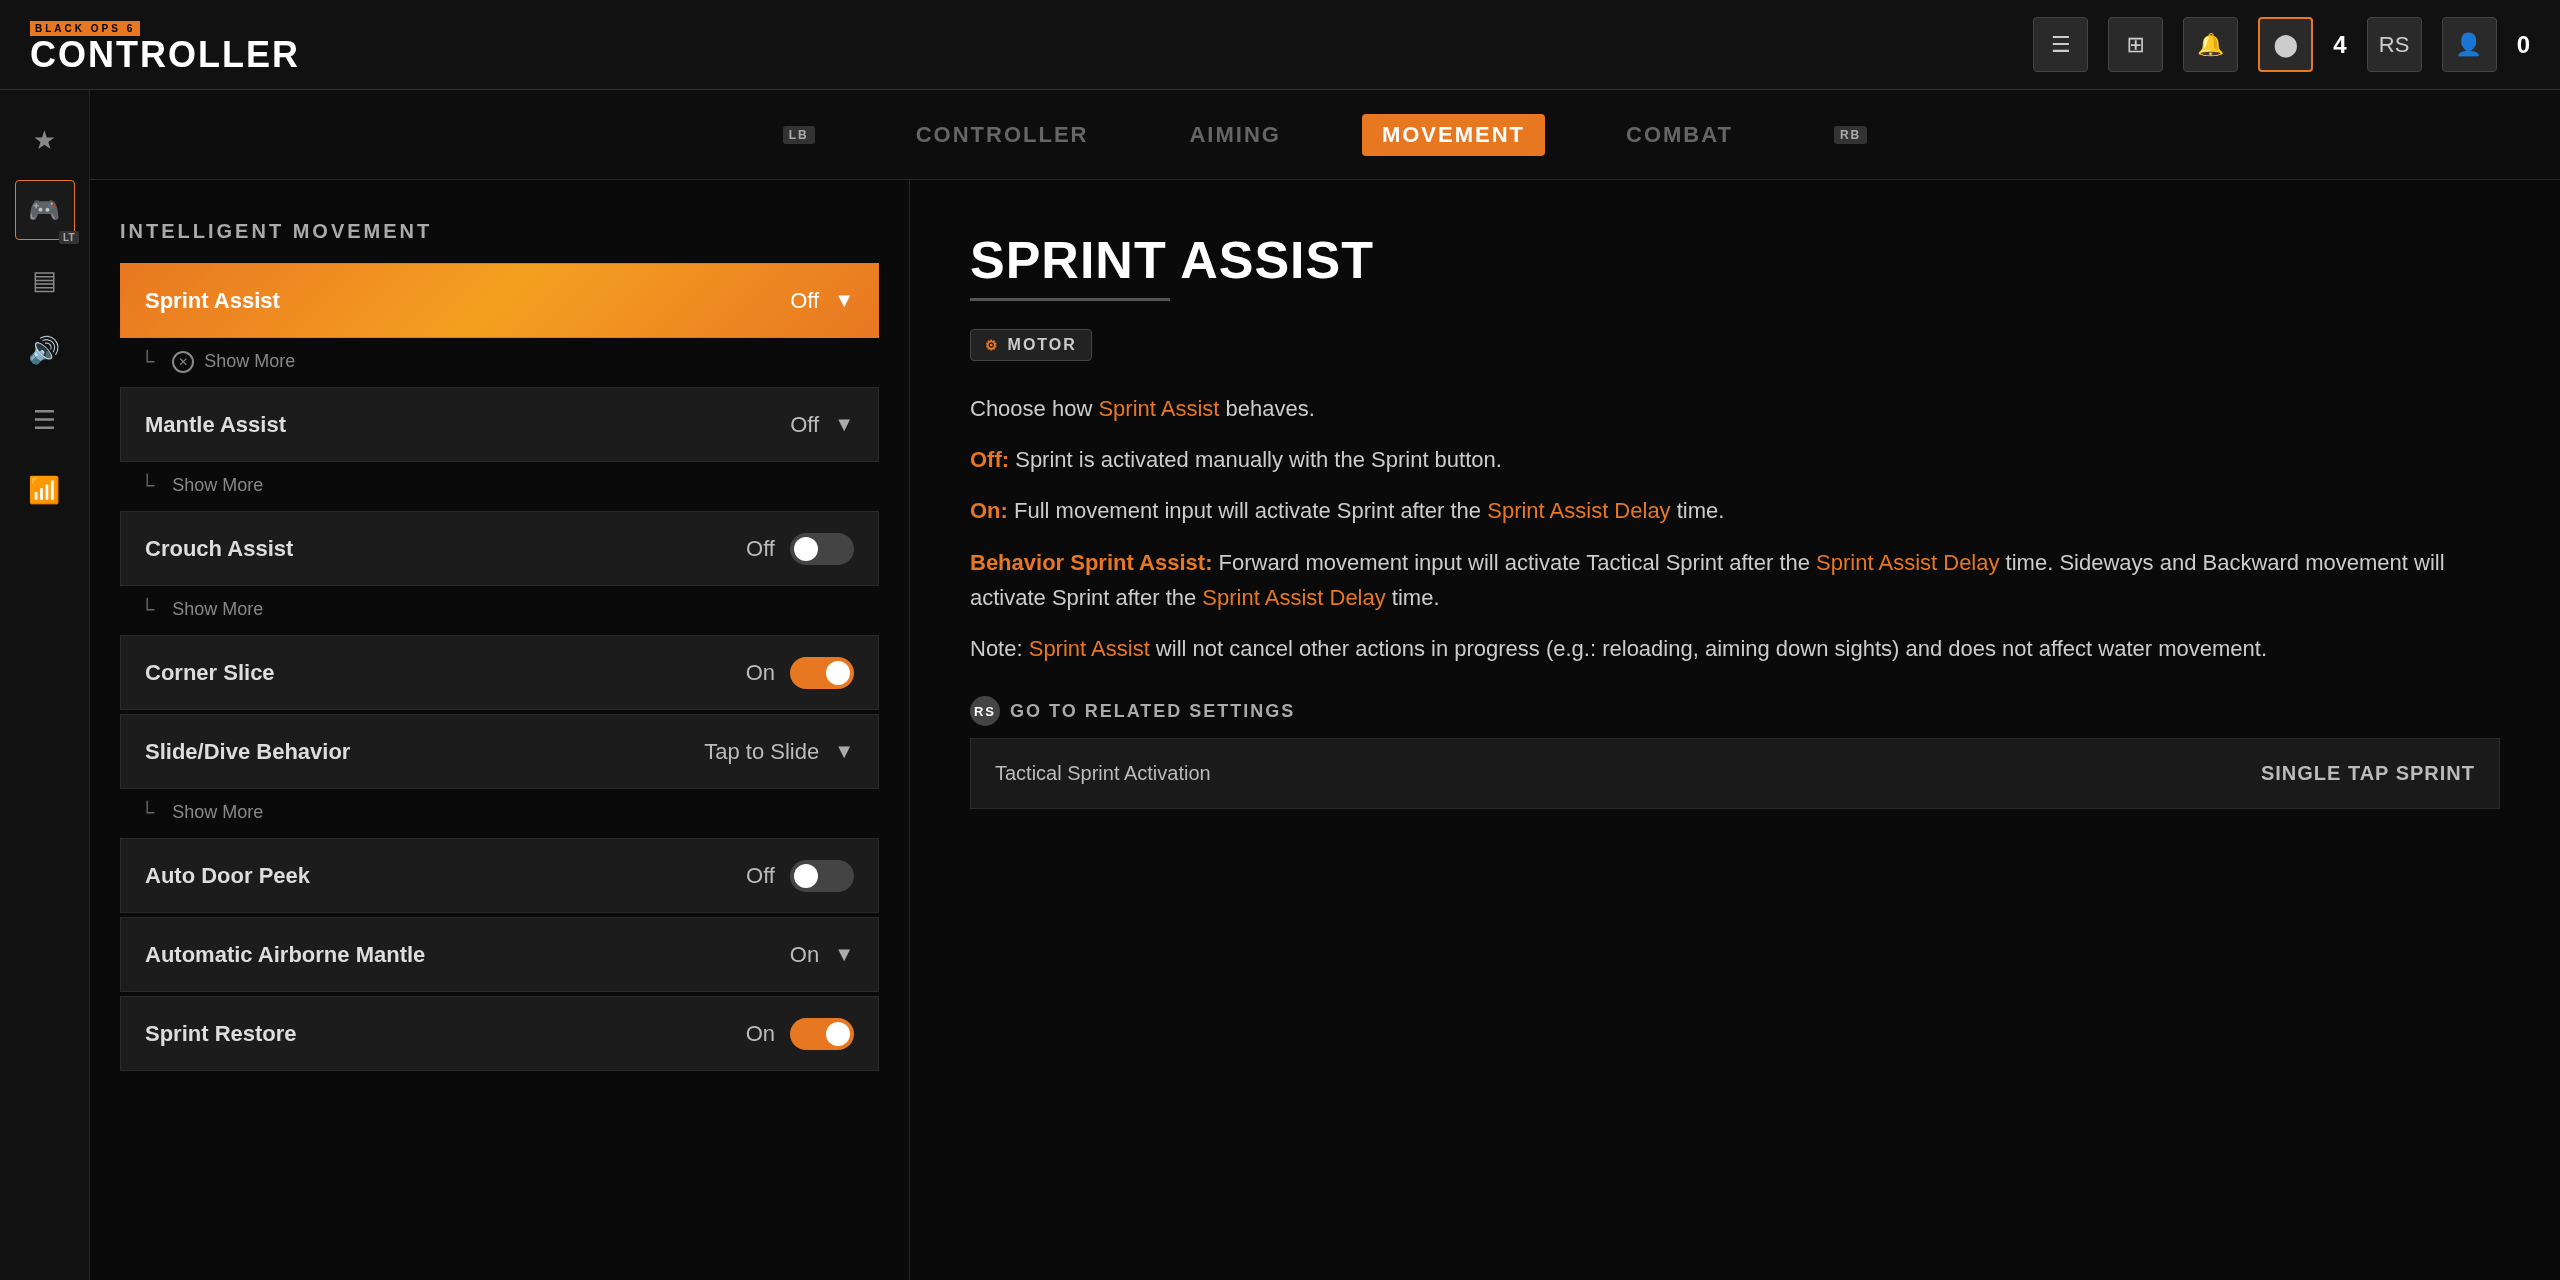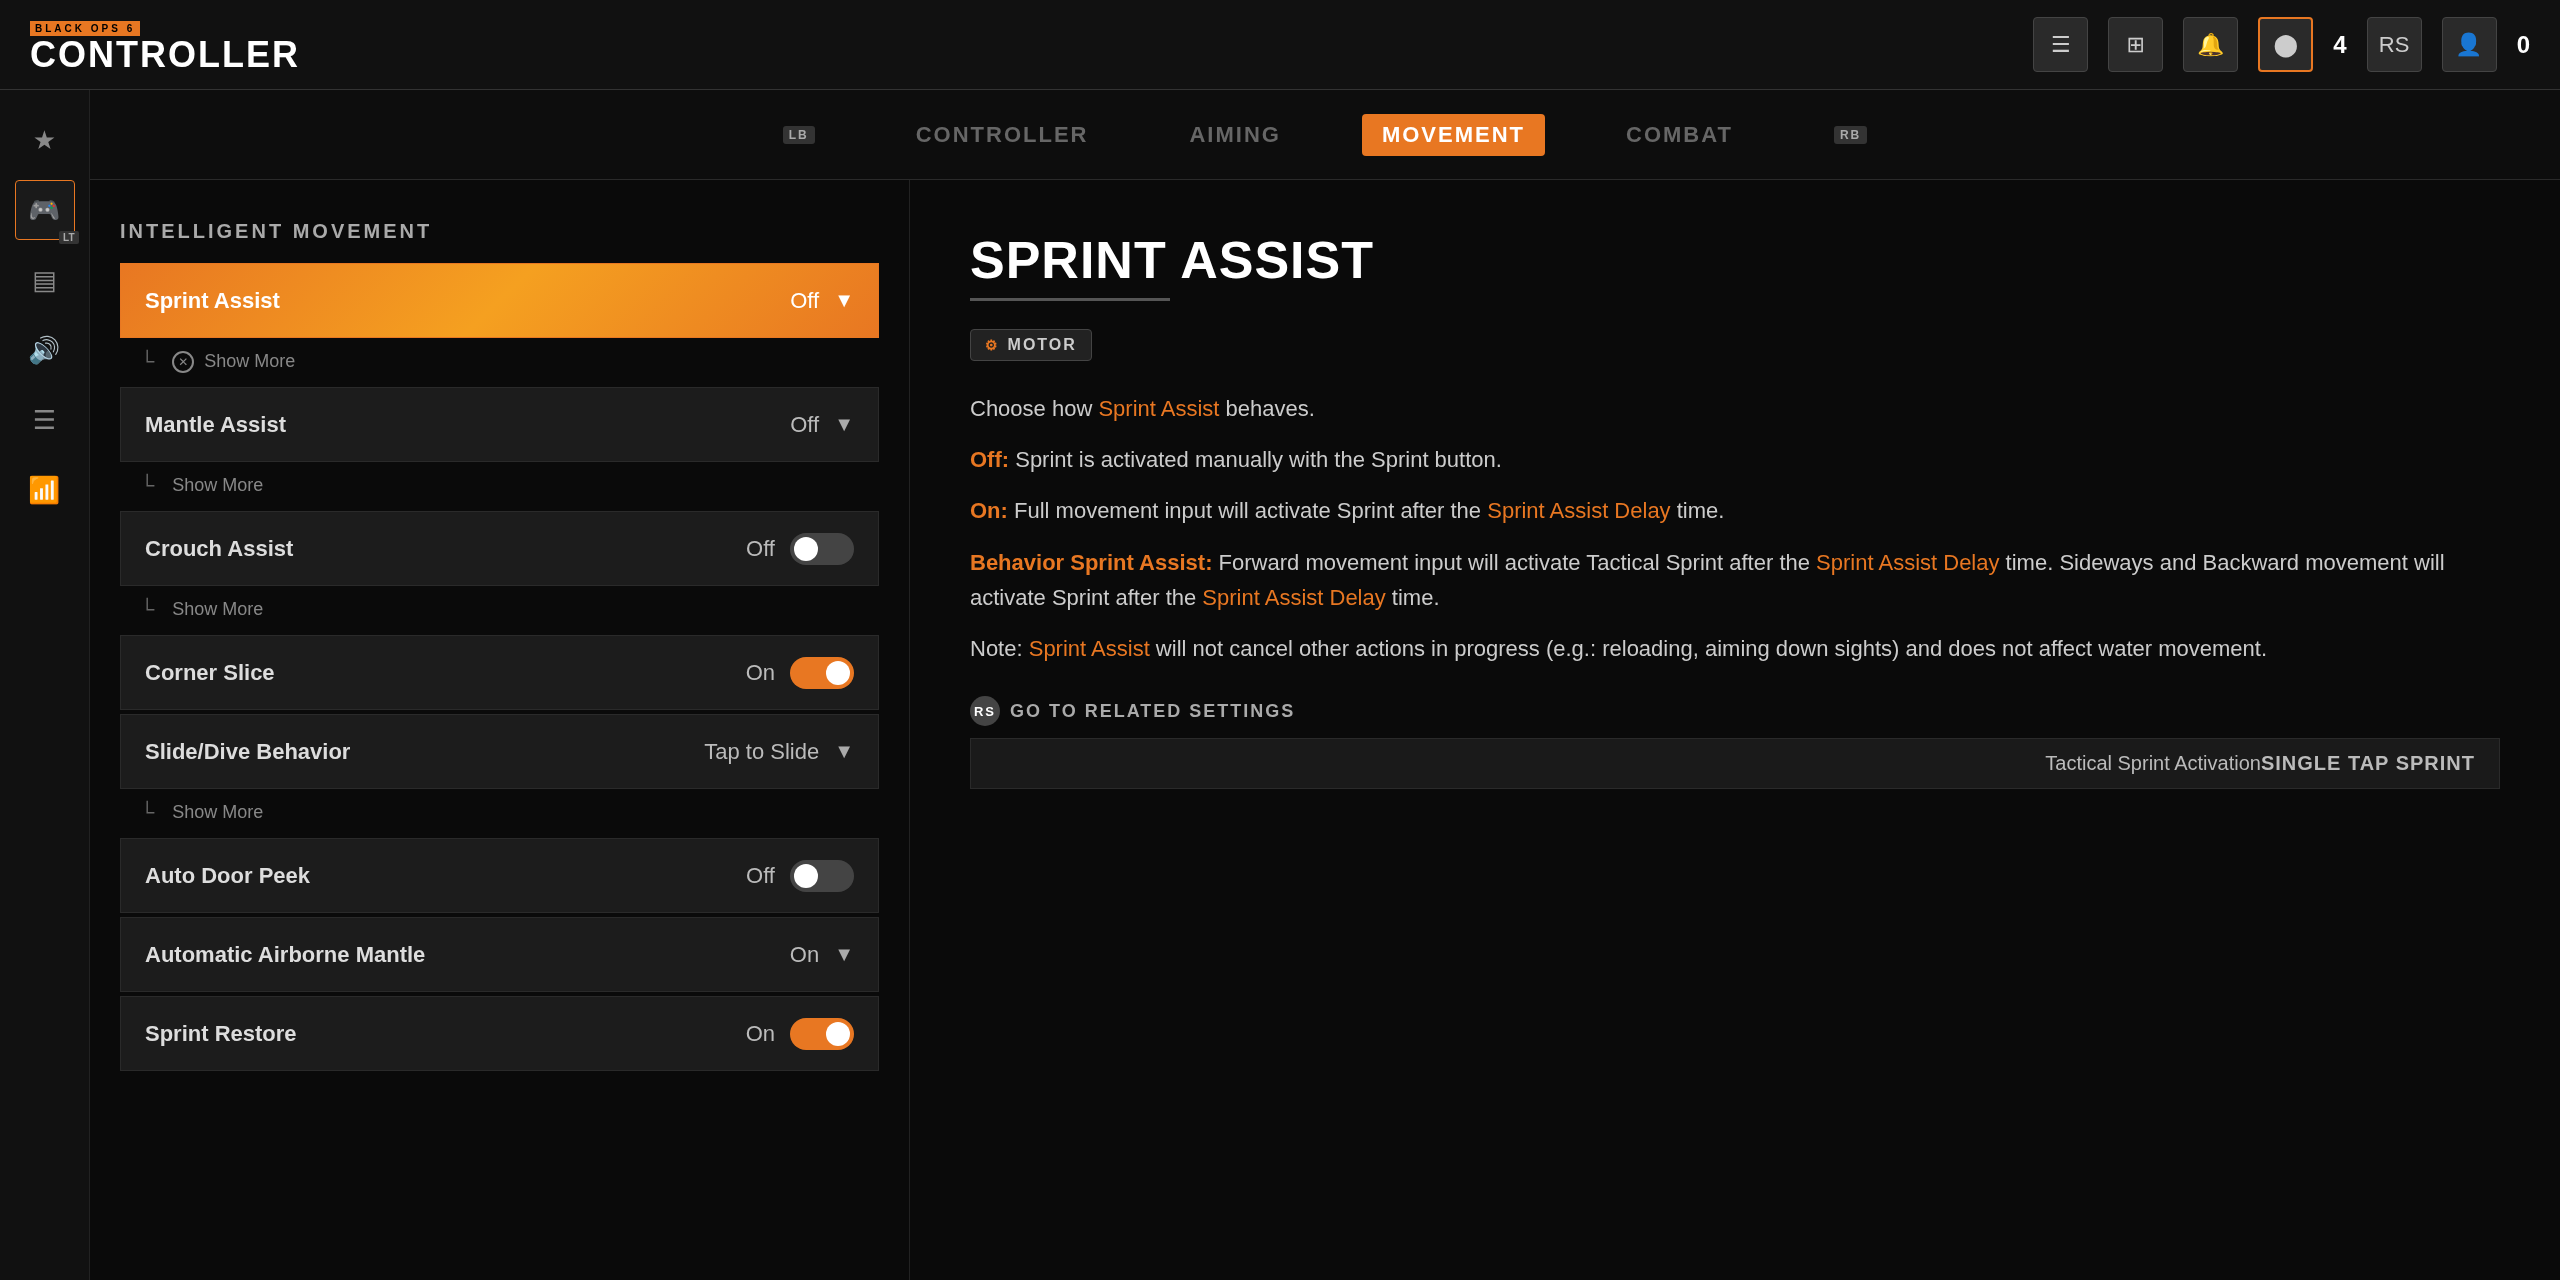--- a/index.html
+++ b/index.html
@@ -335,23 +335,23 @@
       justify-content: center;
       font-size: 13px;
       font-weight: bold;
       color: #fff;
     }
     .related-row {
       background: #1a1a1a;
       border: 1px solid #2a2a2a;
       display: flex;
       align-items: center;
-      justify-content: flex-end;
+      justify-content: space-between;
       padding: 0 24px;
-      height: 51px;
+      height: 71px;
     }
     .related-row-label {
       font-size: 20px;
       color: #bbb;
     }
     .related-row-value {
       font-size: 20px;
       color: #bbb;
       font-weight: bold;
       letter-spacing: 1px;

